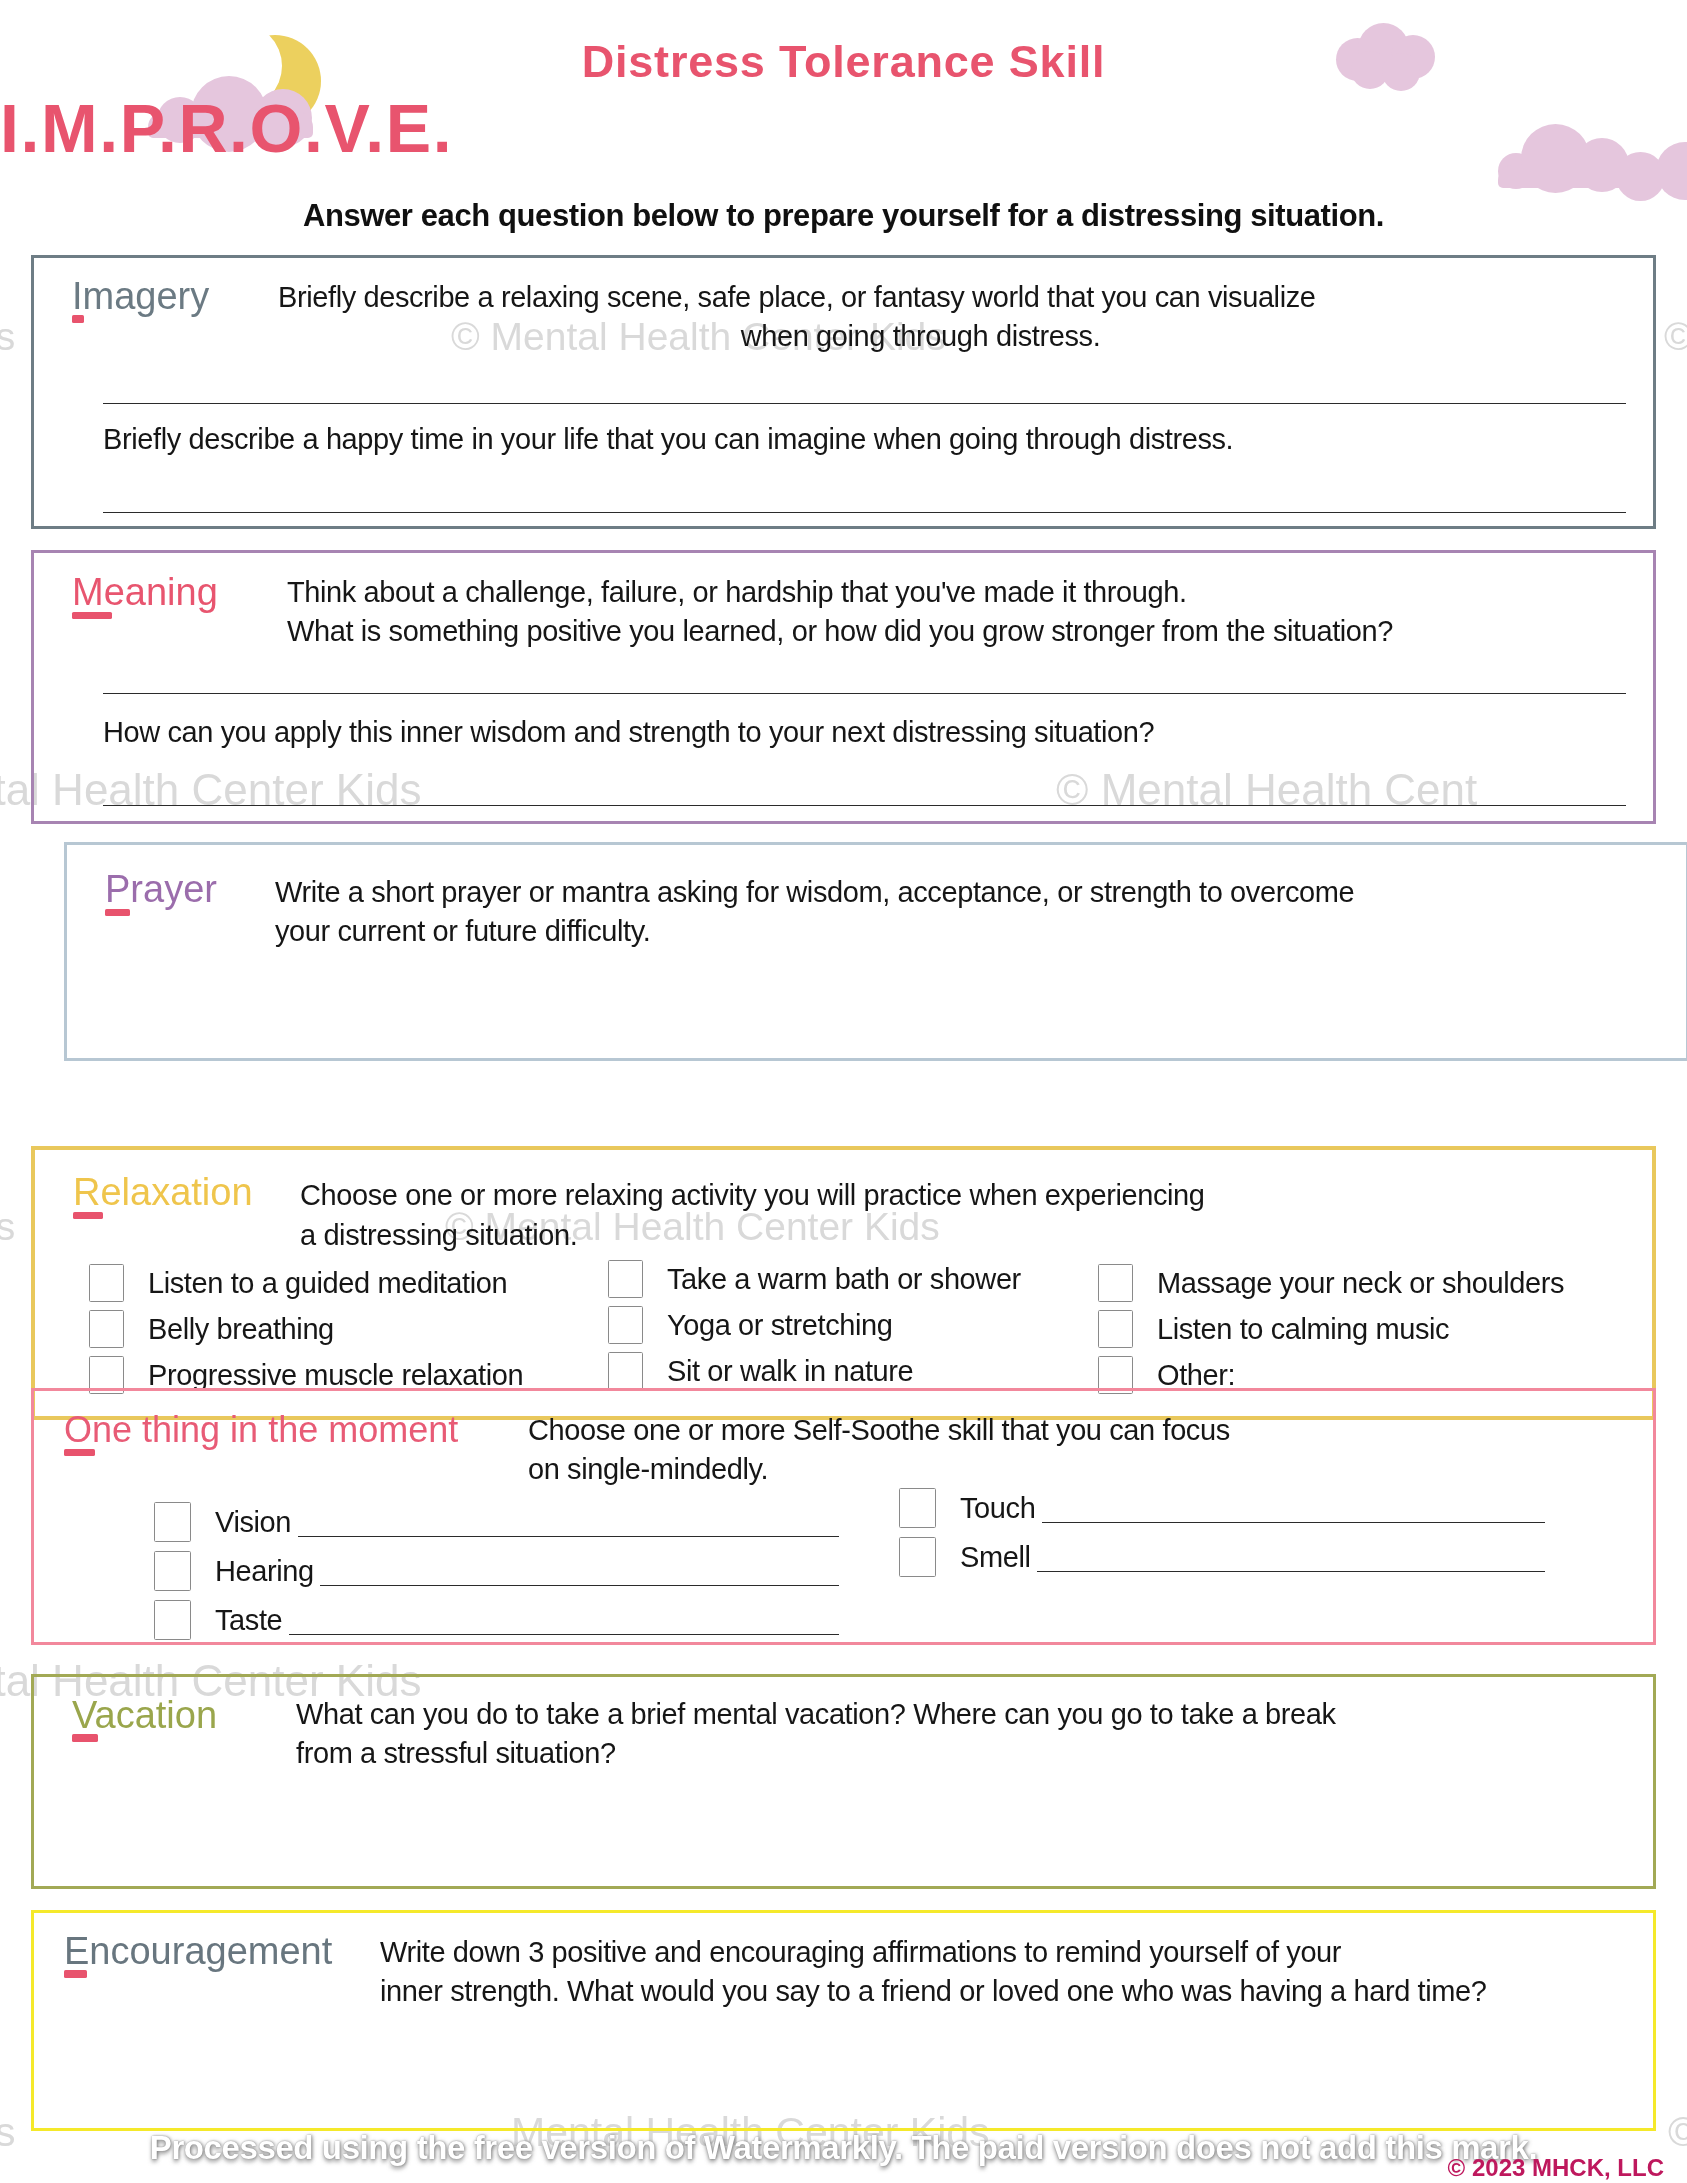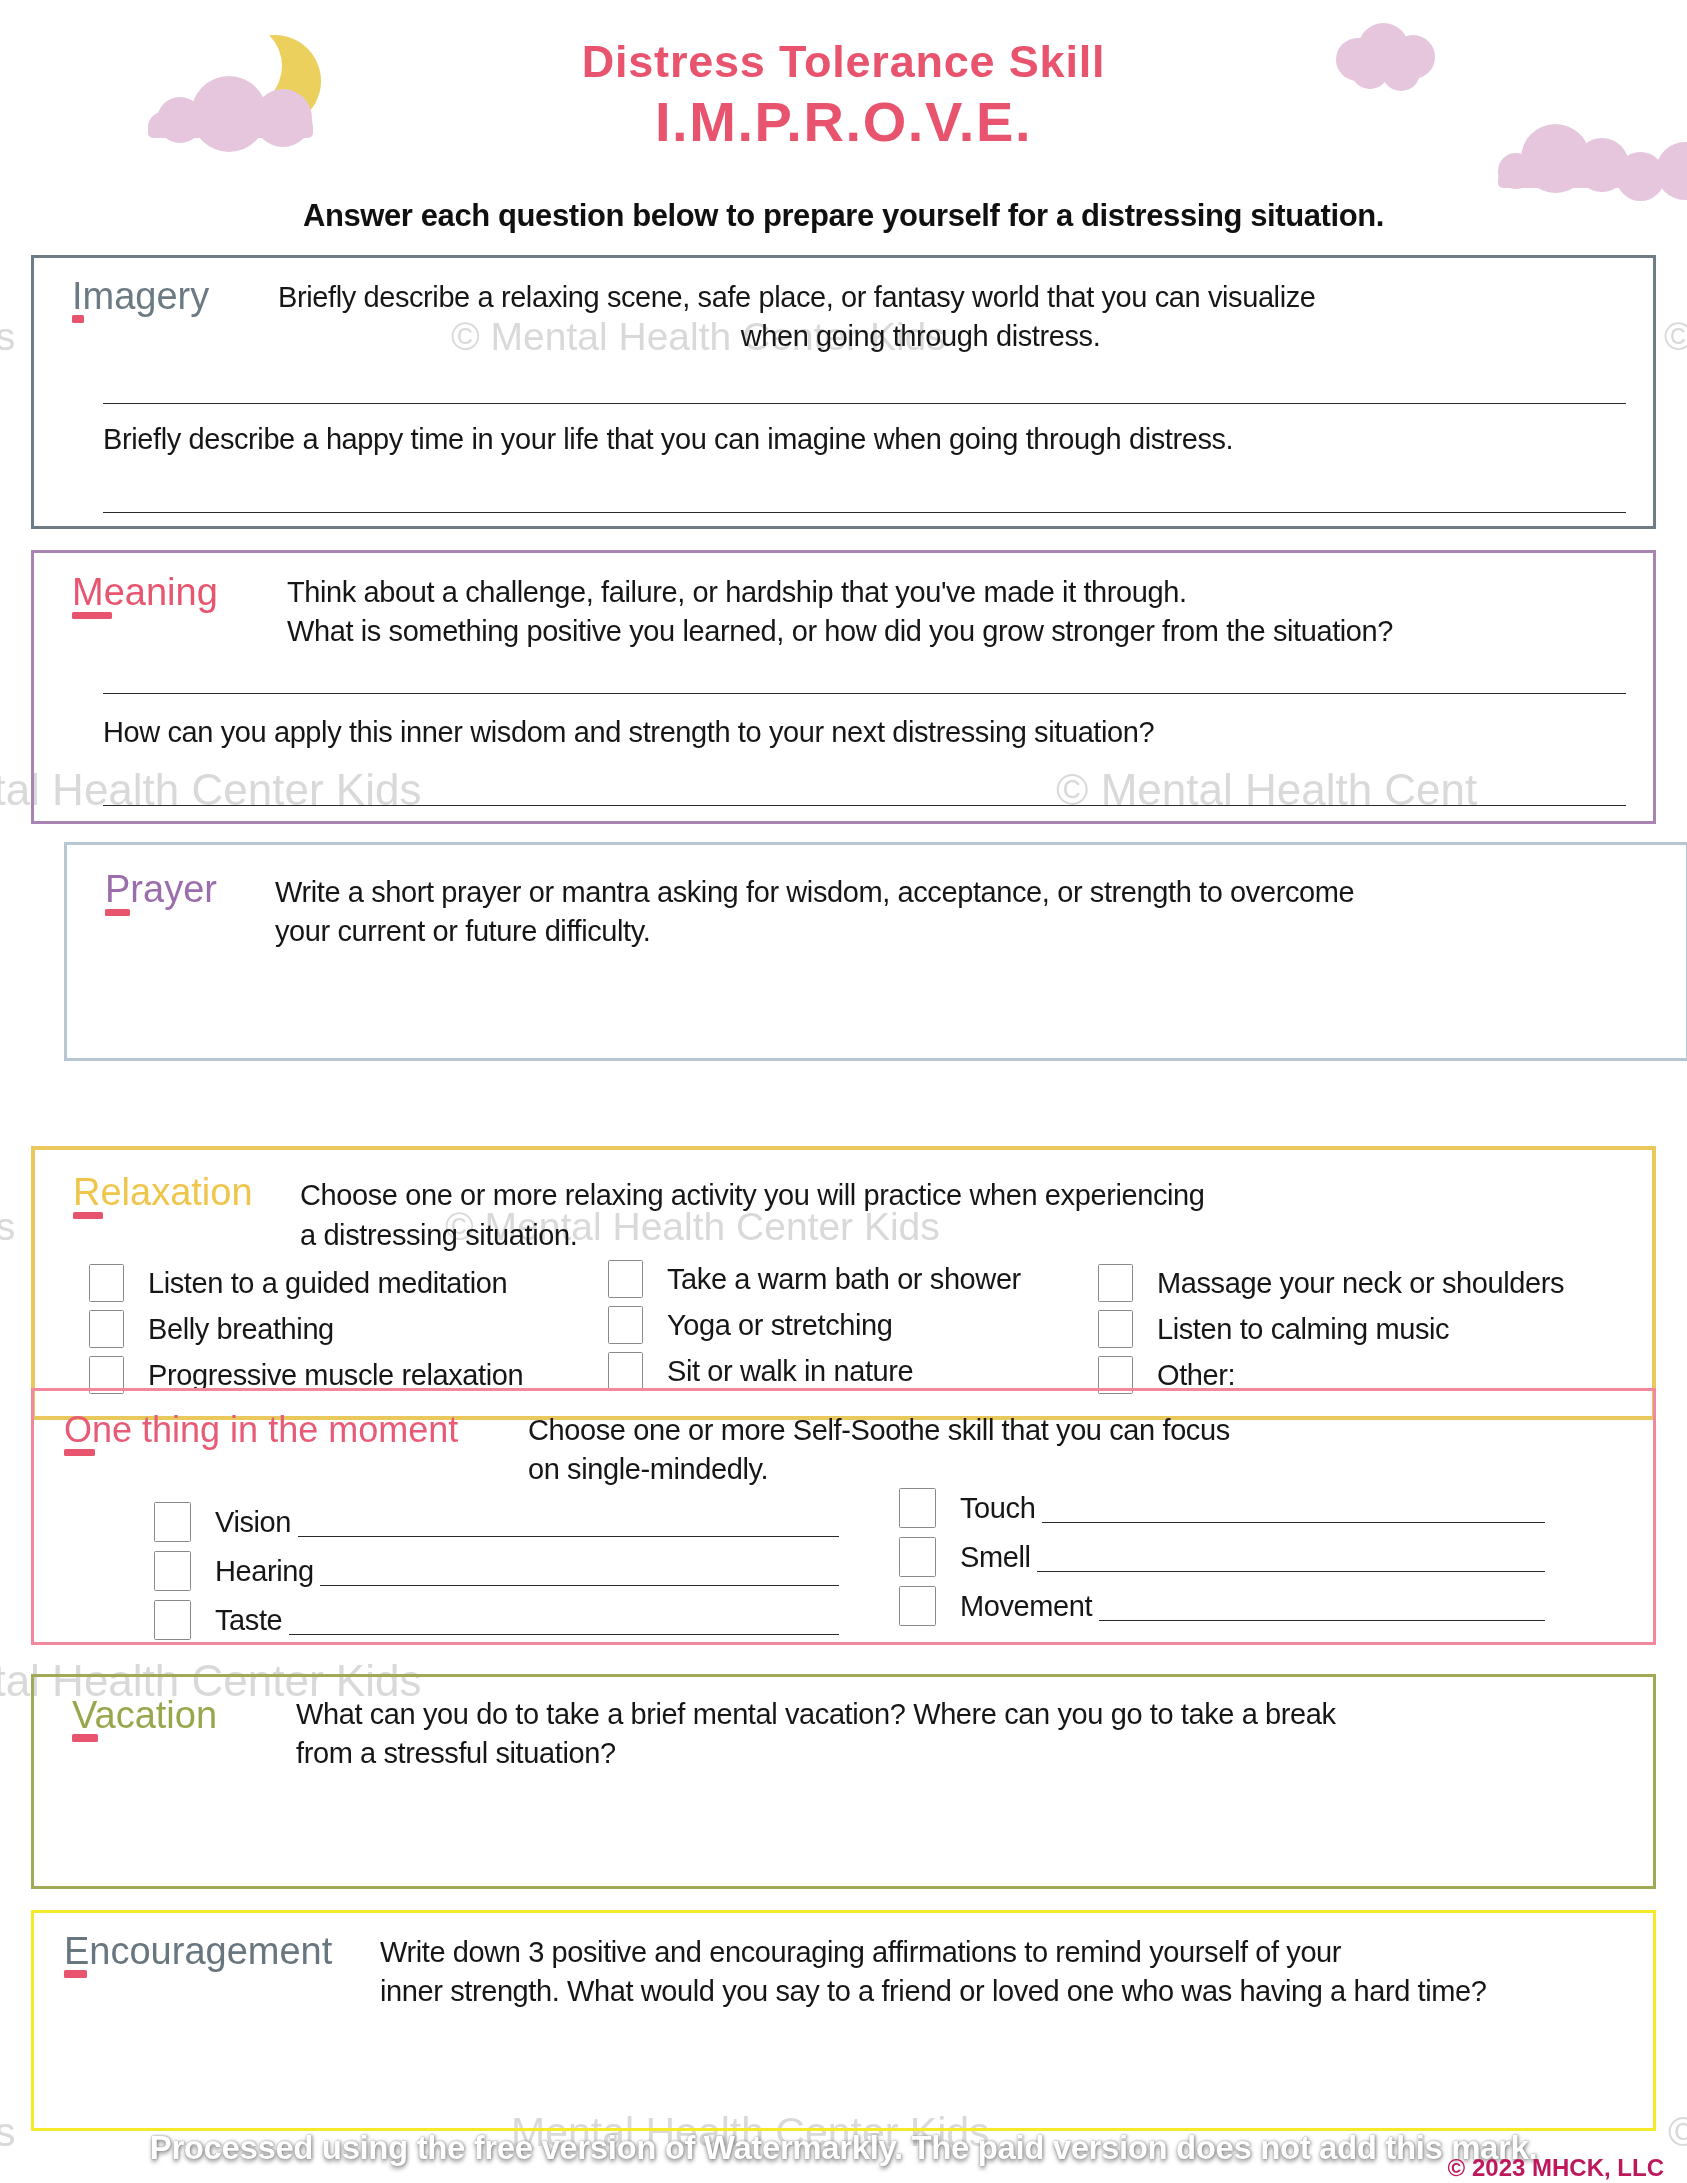--- a/index.html
+++ b/index.html
@@ -9,22 +9,22 @@
   
   .moon{position:absolute;left:229px;top:35px;width:92px;height:92px;border-radius:50%;background:#ecd05e;}
   .moon-cut{position:absolute;left:196px;top:23px;width:86px;height:86px;border-radius:50%;background:#fff;}
   .cloud{position:absolute;background:#e5c6dd;}
   .cloud.base{border-radius:15px 15px 5px 5px;}
   .bump{position:absolute;background:#e5c6dd;border-radius:50%;}
 
   
   .title-small{position:absolute;left:0;top:36px;width:100%;text-align:center;
     font-size:45px;font-weight:bold;color:#e8546e;letter-spacing:0.8px;}
-  .title-big{position:absolute;left:0;top:89px;width:100%;text-align:center;
-    font-size:56px;font-weight:bold;color:#e8546e;letter-spacing:1.6px;}
+  .title-big{position:absolute;left:0;top:89px;width:100%;text-align:left;
+    font-size:68px;font-weight:bold;color:#e8546e;letter-spacing:1.6px;}
   .subtitle{position:absolute;left:0;top:198px;width:100%;text-align:center;
     font-size:31px;font-weight:bold;color:#101010;letter-spacing:-0.4px;}
 
   
   .wm{position:absolute;z-index:0;color:#d9d9d9;font-size:39px;white-space:nowrap;}
   .wm-lg{font-size:44px;}
   .wm-md{font-size:41px;}
 
   
   .sec{position:absolute;left:31px;width:1625px;background:transparent;z-index:1;box-sizing:border-box;}
@@ -235,25 +235,20 @@
       <div class="ck-row">
         <span class="ckbox"></span>
         <span class="ck-label">Touch</span>
         <span class="fill-line"></span>
       </div>
       <div class="ck-row">
         <span class="ckbox"></span>
         <span class="ck-label">Smell</span>
         <span class="fill-line"></span>
       </div>
-      <div class="ck-row">
-        <span class="ckbox"></span>
-        <span class="ck-label">Movement</span>
-        <span class="fill-line"></span>
-      </div>
     </div>
   </div>
 
   <div class="sec sec-vacation">
     <h2 class="h-vacation">Vacation</h2>
     <div class="prompt p-vacation">
       <div>What can you do to take a brief mental vacation? Where can you go to take a break</div>
       <div>from a stressful situation?</div>
     </div>
   </div>

